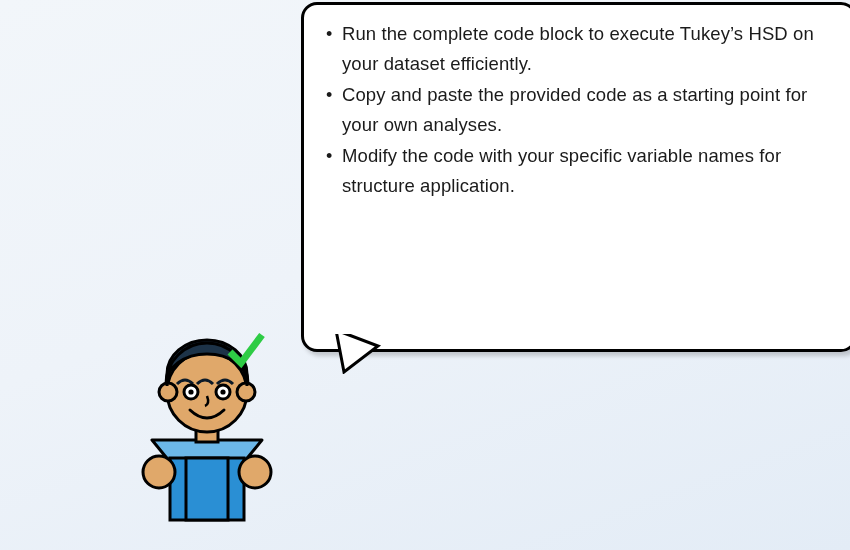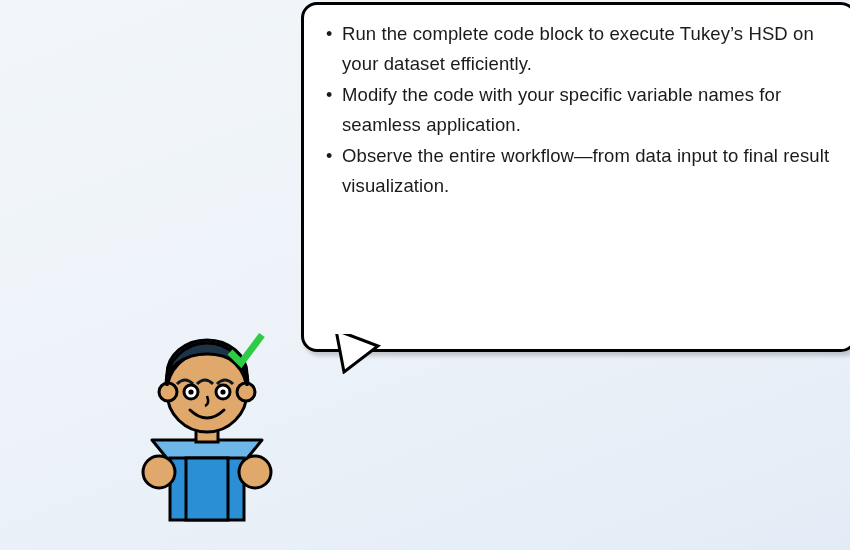--- a/index.html
+++ b/index.html
@@ -80,22 +80,22 @@
     width: 40px;
     height: 40px;
   }
 </style>
 </head>
 <body>
 
 <div id="speech-bubble">
   <ul id="bubble-list">
     <li>Run the complete code block to execute Tukey’s HSD on your dataset efficiently.</li>
-    <li>Modify the code with your specific variable names for seamless application.</li>
-    <li>Observe the entire workflow—from data input to final result visualization.</li>
+    <li>Copy and paste the provided code as a starting point for your own analyses.</li>
+    <li>Modify the code with your specific variable names for structure application.</li>
   </ul>
 </div>
 
 <svg id="bubble-tail" viewBox="0 0 60 44">
   <polygon points="4,0 46,16 12,42" fill="#ffffff" stroke="#000000" stroke-width="3" stroke-linejoin="miter"></polygon>
   <rect x="0" y="0" width="60" height="4" fill="#ffffff"></rect>
 </svg>
 
 <svg id="character" viewBox="0 0 150 200">
 

